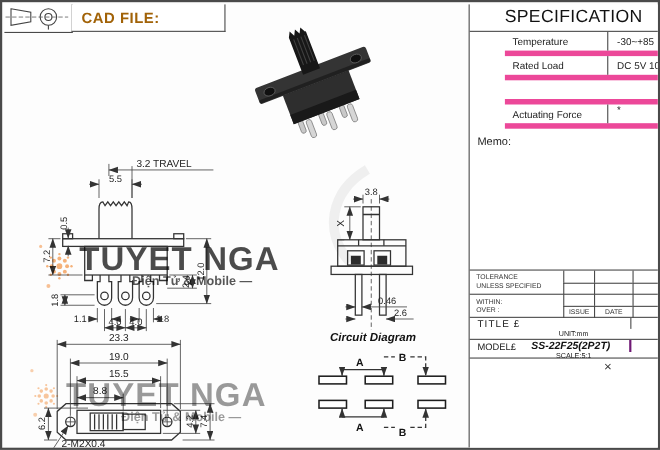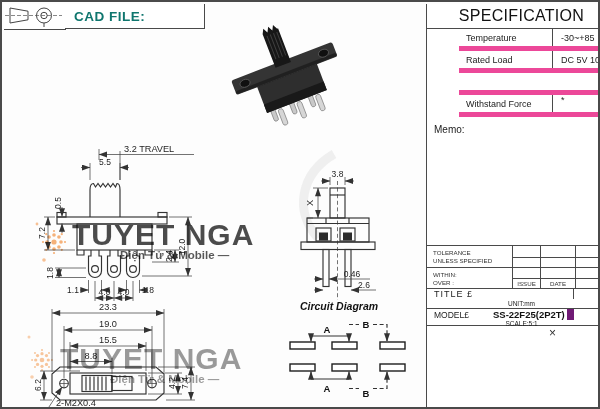--- a/index.html
+++ b/index.html
@@ -13,21 +13,21 @@
   .cl{font-size:9.5px;font-weight:bold;fill:#111;}
   .o{stroke:#333;stroke-width:1.15;fill:none;}
   .o2{stroke:#1d1d1d;stroke-width:1.4;fill:#fff;}
   .d{stroke:#444;stroke-width:.75;fill:none;}
   .dash{stroke-dasharray:4,2.6;}
   .projbox{position:absolute;left:2px;top:2px;width:61px;height:25px;background:#fff;
            border-right:1.2px solid #4a4a4a;border-bottom:1.2px solid #4a4a4a;}
   .cadbox{position:absolute;left:63px;top:2px;width:140px;height:25px;background:#fff;
           border-right:1.2px solid #4a4a4a;border-bottom:1.2px solid #4a4a4a;
           display:flex;align-items:center;padding-left:9px;box-sizing:border-box;
-          font-size:13.5px;font-weight:bold;letter-spacing:.5px;color:#0f766e;}
+          font-size:13.5px;font-weight:bold;letter-spacing:.5px;color:#a16207;}
   .spec{position:absolute;left:424px;top:2px;width:190px;height:403px;background:#fff;
         border-left:1.2px solid #4a4a4a;box-sizing:border-box;color:#222;}
   .spec-title{height:24px;line-height:24px;text-align:center;font-size:16px;letter-spacing:.3px;
               border-bottom:1px solid #4a4a4a;color:#111;}
   .srow{display:flex;height:22px;border-bottom:5px solid #ec4899;box-sizing:border-box;margin-left:32px;}
   .srow .lbl{width:94px;border-right:1px solid #4a4a4a;display:flex;align-items:center;
              padding-left:7px;font-size:9px;box-sizing:border-box;}
   .srow .val{flex:1;display:flex;align-items:center;padding-left:8px;font-size:9px;}
   .memo{height:128px;padding:7px 0 0 7px;font-size:10px;box-sizing:border-box;}
   .tbrow{border-top:1px solid #4a4a4a;box-sizing:border-box;flex-direction:column;}
@@ -37,23 +37,23 @@
   .r1 .c.b{border-top:1px solid #4a4a4a;}
   .r2{height:21px;display:grid;grid-template-columns:85px 28px 35px 1fr;grid-template-rows:10px 11px;}
   .wo{grid-row:1/3;padding:3px 0 0 6px;font-size:6.2px;line-height:7.5px;color:#333;}
   .r2 .c{border-left:1px solid #4a4a4a;font-size:6.2px;text-align:center;color:#333;}
   .r2 .c.b{border-top:1px solid #4a4a4a;line-height:10px;}
   .r3{height:20px;display:flex;}
   .r3 .lt{width:147px;border-right:1px solid #4a4a4a;display:flex;align-items:center;
           padding-left:7px;font-size:9px;letter-spacing:1px;box-sizing:border-box;color:#222;}
   .r3 .rt{flex:1;font-size:6.5px;display:flex;align-items:center;justify-content:center;color:#222;}
   .r4{height:17px;display:flex;}
-  .r4 .lt{width:147px;border-right:7px solid #701a75;display:flex;align-items:center;
+  .r4 .lt{width:147px;border-right:2px solid #701a75;display:flex;align-items:center;
           padding-left:7px;font-size:8.5px;box-sizing:border-box;color:#222;}
-  .r4 .mv{font-weight:bold;font-size:9.5px;margin-left:24px;color:#111;}
+  .r4 .mv{font-style:italic;font-weight:bold;font-size:9.5px;margin-left:14px;color:#111;}
   .r4 .rt{flex:1;font-size:6.5px;display:flex;align-items:center;justify-content:center;color:#222;}
   .r5{height:16px;display:flex;align-items:center;padding-left:62px;font-size:12px;color:#333;box-sizing:border-box;}
   .wmt{mix-blend-mode:multiply;}
 </style>
 </head>
 <body>
 
 <div class="page">
 
   <svg class="dwg" width="600" height="409" viewBox="0 0 600 409">
@@ -317,21 +317,21 @@
       <div class="lbl">Temperature</div>
       <div class="val">-30~+85</div>
     </div>
     <div class="srow">
       <div class="lbl">Rated Load</div>
       <div class="val">DC 5V 10mA</div>
     </div>
     <div class="srow">
     </div>
     <div class="srow">
-      <div class="lbl">Withstand Force</div>
+      <div class="lbl">Actuating Force</div>
       <div class="val" style="align-items:flex-start">*</div>
     </div>
     <div class="memo">
       <span>Memo:</span>
     </div>
 
     <div class="tb">
       <div class="tbrow r1">
         <div class="tol">
           <div>TOLERANCE</div>

